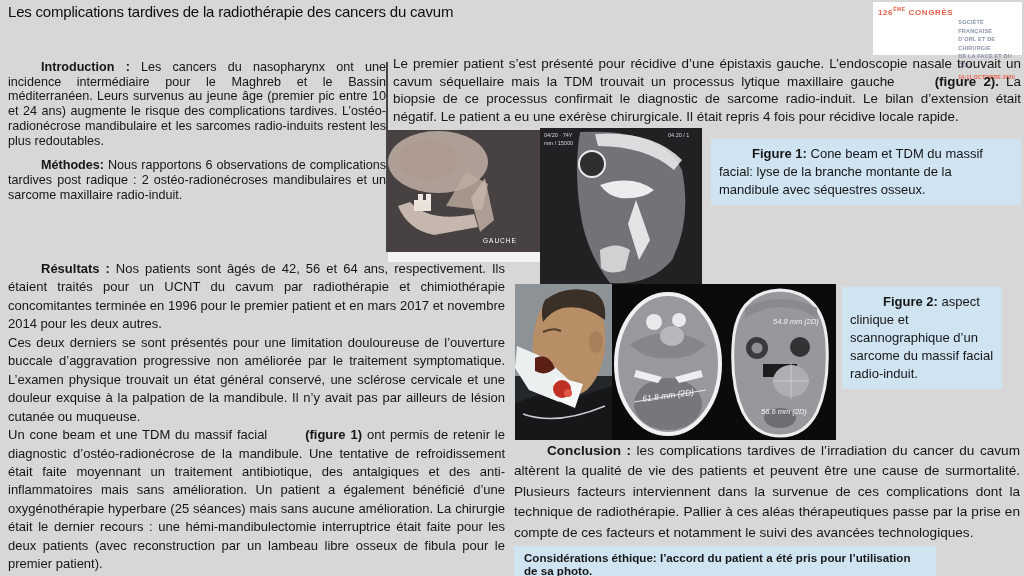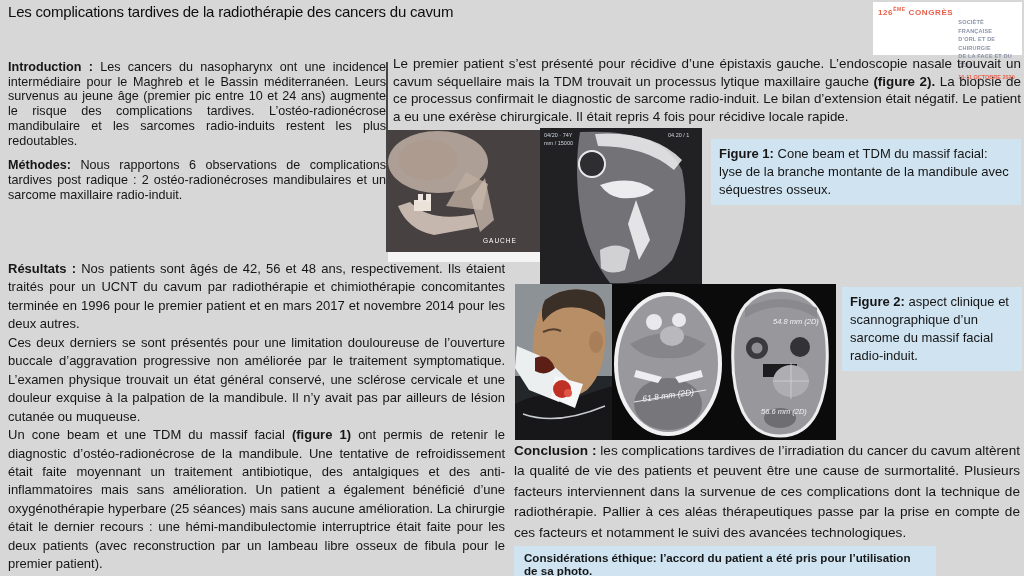--- a/index.html
+++ b/index.html
@@ -18,29 +18,29 @@
   .congress-line sup{font-size:5px;}
   .sforl{font-size:27px;font-weight:700;color:#1b75bc;letter-spacing:-1.5px;line-height:1.05;}
   .logo-right{display:flex;flex-direction:column;justify-content:flex-start;padding-top:12px;flex:1;}
   .society{font-size:5.5px;font-weight:700;color:#8a93a8;line-height:1.55;letter-spacing:0.2px;}
   .logo-date{font-size:5.5px;font-weight:700;color:#e8604c;margin-top:5px;}
 
   
   .block{text-align:justify;}
   .block p{margin:0 0 10px 0;}
   .block p.tight{margin:0;}
-  .b{font-weight:700;}
+  .b{font-weight:700;margin-left:33px;}
   #intro-block{left:8px;top:60px;width:378px;font-size:12.6px;line-height:1.17;}
   #resultats-block{left:8px;top:260px;width:497px;font-size:13px;line-height:1.42;}
   #patient1-block{left:393px;top:55px;width:628px;font-size:13.4px;line-height:1.31;}
   #conclusion-block{left:514px;top:441px;width:506px;font-size:13.6px;line-height:1.5;}
 
   .caption-box{background:#cfe3f1;font-size:13px;line-height:1.38;padding:6px 8px;box-sizing:border-box;text-align:left;}
   #fig1-caption{left:711px;top:139px;width:310px;}
-  #fig2-caption{left:842px;top:287px;width:180px;}
+  #fig2-caption{left:842px;top:287px;width:160px;}
 
   #ethics-bar{left:514px;top:546px;width:422px;background:#cfe3f1;font-size:11.6px;font-weight:700;padding:5px 20px 6px 10px;box-sizing:border-box;}
 
   #col-divider{left:386px;top:62px;width:2px;height:190px;background:#454548;}
 
   .img-frame{overflow:hidden;}
   .white-strip{background:#f4f4f4;height:10px;width:100%;}
   svg{display:block;}
 </style>
 </head>
@@ -65,21 +65,21 @@
   </div>
 
   <div class="abs" id="col-divider"></div>
 
   <div class="abs block" id="intro-block">
     <p><span class="b">Introduction :</span><span> Les cancers du nasopharynx ont une incidence intermédiaire pour le Maghreb et le Bassin méditerranéen. Leurs survenus au jeune âge (premier pic entre 10 et 24 ans) augmente le risque des complications tardives. L’ostéo-radionécrose mandibulaire et les sarcomes radio-induits restent les plus redoutables.</span></p>
     <p><span class="b">Méthodes:</span><span> Nous rapportons 6 observations de complications tardives post radique : 2 ostéo-radionécroses mandibulaires et un sarcome maxillaire radio-induit.</span></p>
   </div>
 
   <div class="abs block" id="resultats-block">
-    <p class="tight"><span class="b">Résultats :</span><span> Nos patients sont âgés de 42, 56 et 48 ans, respectivement. Ils étaient traités pour un UCNT du cavum par radiothérapie et chimiothérapie concomitantes terminée en 1996 pour le premier patient et en mars 2017 et novembre 2014 pour les deux autres.</span></p>
+    <p class="tight"><span class="b">Résultats :</span><span> Nos patients sont âgés de 42, 56 et 64 ans, respectivement. Ils étaient traités pour un UCNT du cavum par radiothérapie et chimiothérapie concomitantes terminée en 1996 pour le premier patient et en mars 2017 et novembre 2014 pour les deux autres.</span></p>
     <p class="tight"><span>Ces deux derniers se sont présentés pour une limitation douloureuse de l’ouverture buccale d’aggravation progressive non améliorée par le traitement symptomatique. L’examen physique trouvait un état général conservé, une sclérose cervicale et une douleur exquise à la palpation de la mandibule. Il n’y avait pas par ailleurs de lésion cutanée ou muqueuse.</span></p>
     <p class="tight"><span>Un cone beam et une TDM du massif facial </span><span class="b">(figure 1)</span><span> ont permis de retenir le diagnostic d’ostéo-radionécrose de la mandibule. Une tentative de refroidissement était faite moyennant un traitement antibiotique, des antalgiques et des anti-inflammatoires mais sans amélioration. Un patient a également bénéficié d’une oxygénothérapie hyperbare (25 séances) mais sans aucune amélioration. La chirurgie était le dernier recours : une hémi-mandibulectomie interruptrice était faite pour les deux patients (avec reconstruction par un lambeau libre osseux de fibula pour le premier patient).</span></p>
   </div>
 
   <div class="abs block" id="patient1-block">
     <p class="tight"><span>Le premier patient s’est présenté pour récidive d’une épistaxis gauche. L’endoscopie nasale trouvait un cavum séquellaire mais la TDM trouvait un processus lytique maxillaire gauche </span><span class="b">(figure 2).</span><span> La biopsie de ce processus confirmait le diagnostic de sarcome radio-induit. Le bilan d’extension était négatif. Le patient a eu une exérèse chirurgicale. Il était repris 4 fois pour récidive locale rapide.</span></p>
   </div>
 
   <div class="abs img-frame" style="left:388px;top:130px;width:152px;height:132px;">
     <svg width="152" height="122" viewBox="0 0 152 122">

